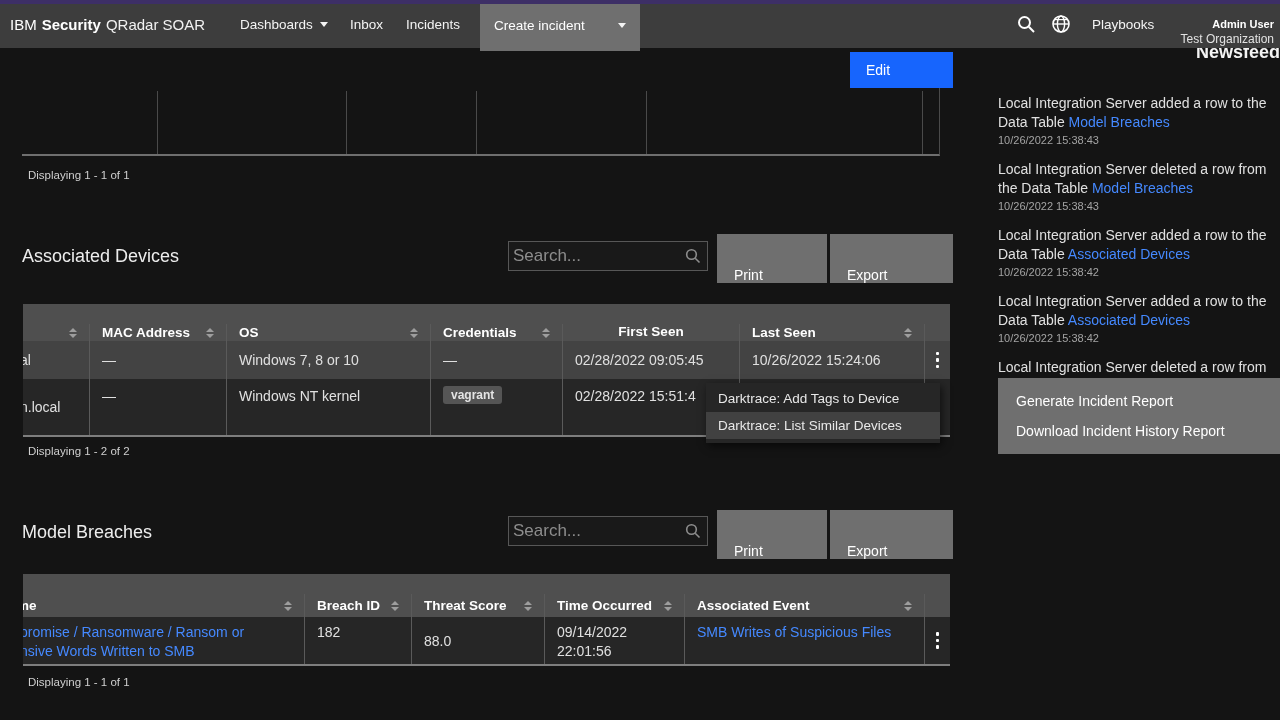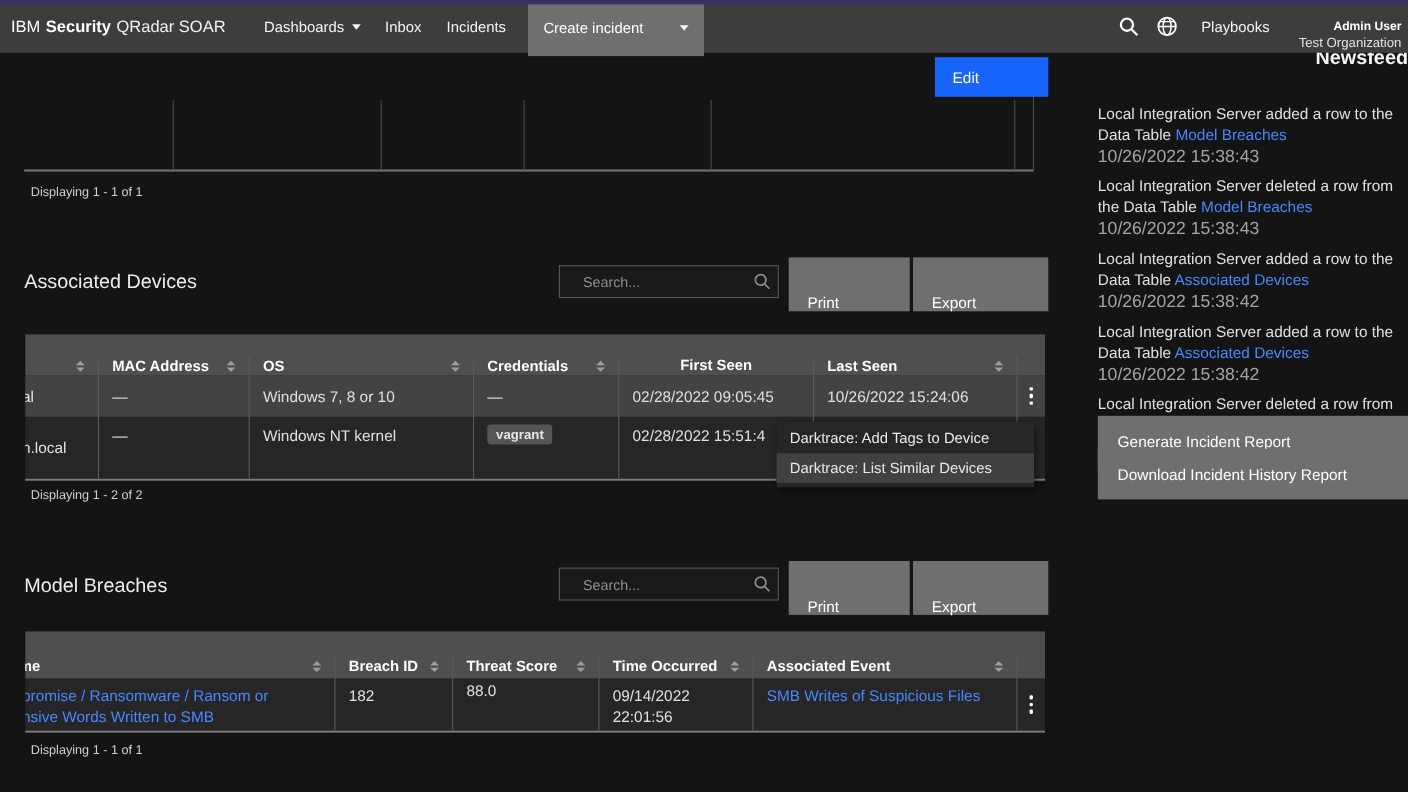--- a/index.html
+++ b/index.html
@@ -19,21 +19,21 @@
   #create-btn .caret { margin-left:auto; }
   .navicon { position:absolute; top:14px; width:20px; height:20px; cursor:pointer; }
   #user-block { position:absolute; right:6px; top:7px; text-align:right; color:#fff; }
   #user-block .nm { font-size:11px; font-weight:bold;margin-top:11px; }
   #user-block .org { font-size:12px; color:#e2e2e2; margin-top:2px; }
 
   
   .displaying { position:absolute; font-size:11.5px; color:#cfcfcf; }
   .section-title { position:absolute; font-size:18px; color:#ededed; }
   .searchbox { position:absolute; width:200px; height:30px; }
-  .searchbox input { width:100%; height:100%; background:#191919; border:1px solid #575757; color:#d8d8d8; font-size:13px; padding:0 30px 0 21px; font-family:inherit; outline:none; }
+  .searchbox input { width:100%; height:100%; background:#191919; border:1px solid #575757; color:#d8d8d8; font-size:17px; padding:0 30px 0 4px; font-family:inherit; outline:none; }
   .searchbox input::placeholder { color:#8d8d8d; }
   .searchbox svg { position:absolute; right:7px; top:7px; }
   .gbtn { position:absolute; background:#6f6f6f; color:#fff; font-size:14px; display:flex; align-items:flex-end; padding:0 17px; cursor:pointer; }
 
   
   .tbl { position:absolute; left:23px; width:927px; border-bottom:2px solid #7e7e7e; }
   .trow { display:flex; width:100%; }
   .hrow { background:#4f4f4f; }
   .cell { padding:0 12px; border-right:1px solid #5a5a5a; display:flex; align-items:center; overflow:hidden; color:#e0e0e0; font-size:14px; }
   .cell:last-child { border-right:none; }
@@ -58,21 +58,21 @@
   
   #ctx-menu { position:absolute; left:706px; top:383px; width:234px; background:#262626; box-shadow:2px 3px 8px rgba(0,0,0,.6); z-index:50; padding:2px 0 4px 0; }
   #ctx-menu .mi { height:27px; display:flex; align-items:center; padding:0 12px; color:#e8e8e8; font-size:13.5px; cursor:pointer; white-space:nowrap; }
   #ctx-menu .mi.hl { background:#414141; }
 
   
   #newsfeed { position:absolute; left:998px; top:42px; width:282px;text-align:right; }
   #nf-title { font-size:18px; font-weight:bold; color:#f4f4f4; }
   .nf-item { position:absolute; left:0; width:282px; }
   .nf-text { color:#e0e0e0; font-size:14px; line-height:19px; }
-  .nf-time { color:#a4a4a4; font-size:16px; margin-top:2px; }
+  .nf-time { color:#a4a4a4; font-size:11px; margin-top:2px; }
   .nf-btn { position:absolute; left:998px; width:282px; height:46px; background:#6f6f6f; color:#fff; font-size:14px; display:flex; align-items:center; padding:0 18px; z-index:30; cursor:pointer; }
 
   .clip-l { margin-left:-3px; white-space:nowrap; }
 </style>
 </head>
 <body>
 
 <div id="screen">
 
   <div id="topstrip"></div>
@@ -282,21 +282,21 @@
       <div class="cell hcell kcell" style="width:25px;"></div>
     </div>
     <div class="trow" style="height:47px; background:#262626;">
       <div class="cell" style="width:282px; padding-left:0; align-items:flex-start; padding-top:6px;">
         <span class="two-line clip-l lnk">
           <span>promise / Ransomware / Ransom or</span><br>
           <span>nsive Words Written to SMB</span>
         </span>
       </div>
       <div class="cell" style="width:107px; align-items:flex-start; padding-top:7px;">182</div>
-      <div class="cell" style="width:133px; align-items:flex-start; padding-top:3px;">88.0</div>
+      <div class="cell" style="width:133px; align-items:flex-start; padding-top:16px;">88.0</div>
       <div class="cell" style="width:140px; align-items:flex-start; padding-top:6px;">
         <span class="two-line">
           <span>09/14/2022</span><br>
           <span>22:01:56</span>
         </span>
       </div>
       <div class="cell" style="width:240px; align-items:flex-start; padding-top:7px;">
         <span class="lnk">SMB Writes of Suspicious Files</span>
       </div>
       <div class="cell kcell" style="width:25px;">

